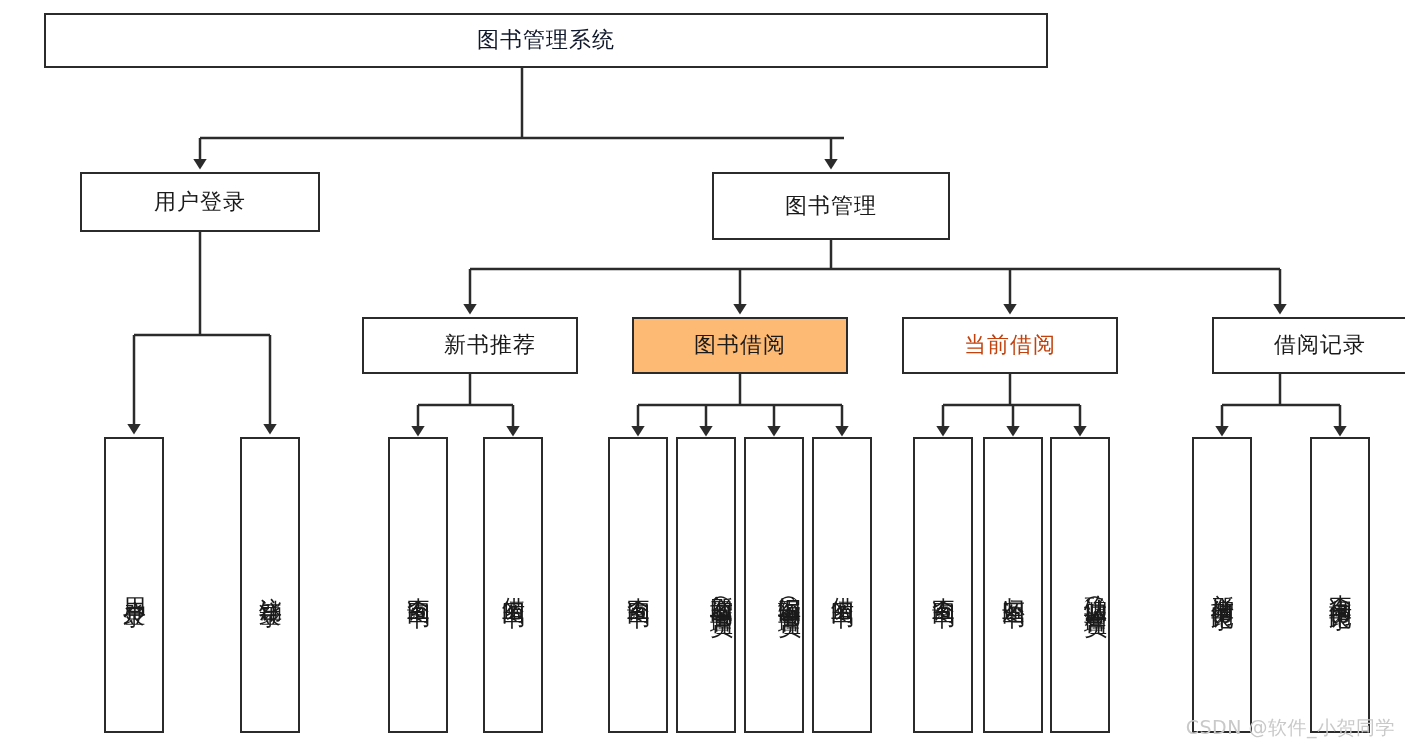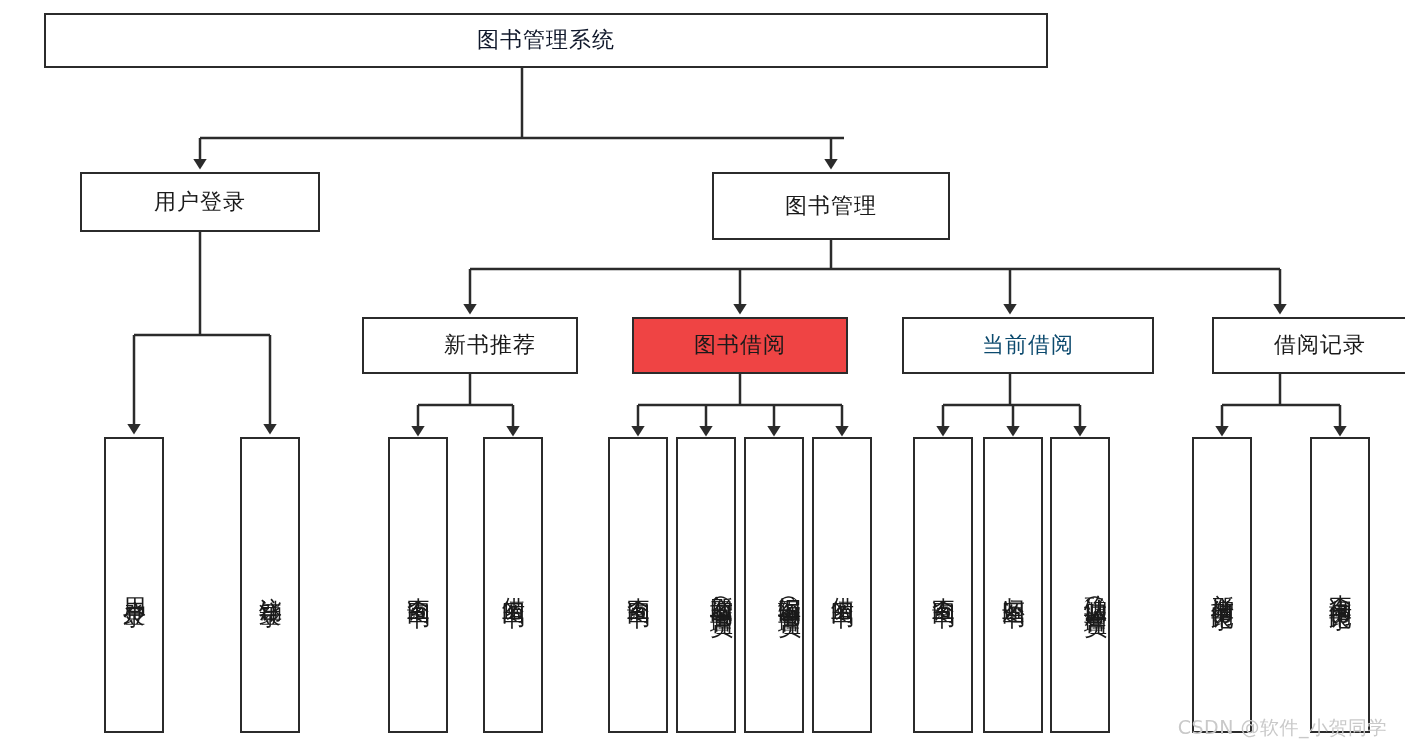--- a/index.html
+++ b/index.html
@@ -40,21 +40,21 @@
     line-height:1.12;
     letter-spacing:3px;
     white-space:nowrap;
   }
   .node.vert.centered{
     align-items:center;
     padding-top:0;
   }
   .watermark{
     position:absolute;
-    right:18px;
+    right:10px;
     bottom:6px;
     font-size:19px;
     color:#c9c9c9;
     letter-spacing:0.5px;
     white-space:nowrap;
     user-select:none;
   }
   svg.links{
     position:absolute;left:0;top:0;width:1405px;height:747px;
     pointer-events:none;
@@ -112,22 +112,22 @@
     <path d="M1222,405 L1222,427" stroke="#2b2b2b" stroke-width="2.5" fill="none" marker-end="url(#arrow)"></path>
     <path d="M1340,405 L1340,427" stroke="#2b2b2b" stroke-width="2.5" fill="none" marker-end="url(#arrow)"></path>
   </svg>
 
   <div class="node horiz" id="node-root" style="left: 20px; top: 13px; width: 1004px; height: 55px; border-color: rgb(43, 43, 43); background: rgb(255, 255, 255); color: #0f172a; margin-left: 24px;">图书管理系统</div>
 
   <div class="node horiz" id="node-l2-0" style="left: 80px; top: 172px; width: 240px; height: 60px; border-color: rgb(43, 43, 43); background: rgb(255, 255, 255); color: rgb(26, 26, 26);">用户登录</div>
   <div class="node horiz" id="node-l2-1" style="left: 712px; top: 172px; width: 238px; height: 68px; border-color: rgb(43, 43, 43); background: rgb(255, 255, 255); color: rgb(26, 26, 26);">图书管理</div>
 
   <div class="node horiz" id="node-l3-0" style="left: 362px; top: 317px; width: 216px; height: 57px; border-color: rgb(43, 43, 43); background: rgb(255, 255, 255); color: rgb(26, 26, 26); padding-left: 40px;">新书推荐</div>
-  <div class="node horiz" id="node-l3-1" style="left: 632px; top: 317px; width: 216px; height: 57px; border-color: rgb(43, 43, 43); background: #ef4444; color: rgb(26, 26, 26);">图书借阅</div>
-  <div class="node horiz" id="node-l3-2" style="left: 902px; top: 317px; width: 252px; height: 57px; border-color: rgb(43, 43, 43); background: rgb(255, 255, 255); color: #0c4a6e;">当前借阅</div>
+  <div class="node horiz" id="node-l3-1" style="left: 632px; top: 317px; width: 216px; height: 57px; border-color: rgb(43, 43, 43); background: #fdba74; color: rgb(26, 26, 26);">图书借阅</div>
+  <div class="node horiz" id="node-l3-2" style="left: 902px; top: 317px; width: 216px; height: 57px; border-color: rgb(43, 43, 43); background: rgb(255, 255, 255); color: #c2410c;">当前借阅</div>
   <div class="node horiz" id="node-l3-3" style="left: 1212px; top: 317px; width: 216px; height: 57px; border-color: rgb(43, 43, 43); background: rgb(255, 255, 255); color: rgb(26, 26, 26);">借阅记录</div>
 
   <div class="node vert centered" id="leaf-0" style="left: 104px; top: 437px; width: 60px; height: 296px; border-color: rgb(43, 43, 43); background: rgb(255, 255, 255); color: rgb(26, 26, 26);">用户登录</div>
   <div class="node vert centered" id="leaf-1" style="left: 240px; top: 437px; width: 60px; height: 296px; border-color: rgb(43, 43, 43); background: rgb(255, 255, 255); color: rgb(26, 26, 26);">注销登录</div>
   <div class="node vert centered" id="leaf-2" style="left: 388px; top: 437px; width: 60px; height: 296px; border-color: rgb(43, 43, 43); background: rgb(255, 255, 255); color: rgb(26, 26, 26);">查询图书</div>
   <div class="node vert centered" id="leaf-3" style="left: 483px; top: 437px; width: 60px; height: 296px; border-color: rgb(43, 43, 43); background: rgb(255, 255, 255); color: rgb(26, 26, 26);">借阅图书</div>
   <div class="node vert centered" id="leaf-4" style="left: 608px; top: 437px; width: 60px; height: 296px; border-color: rgb(43, 43, 43); background: rgb(255, 255, 255); color: rgb(26, 26, 26);">查询图书</div>
   <div class="node vert" id="leaf-5" style="left: 676px; top: 437px; width: 60px; height: 296px; border-color: rgb(43, 43, 43); background: rgb(255, 255, 255); color: rgb(26, 26, 26);">新增图书（管理员）</div>
   <div class="node vert" id="leaf-6" style="left: 744px; top: 437px; width: 60px; height: 296px; border-color: rgb(43, 43, 43); background: rgb(255, 255, 255); color: rgb(26, 26, 26);">编辑图书（管理员）</div>
   <div class="node vert centered" id="leaf-7" style="left: 812px; top: 437px; width: 60px; height: 296px; border-color: rgb(43, 43, 43); background: rgb(255, 255, 255); color: rgb(26, 26, 26);">借阅图书</div>

